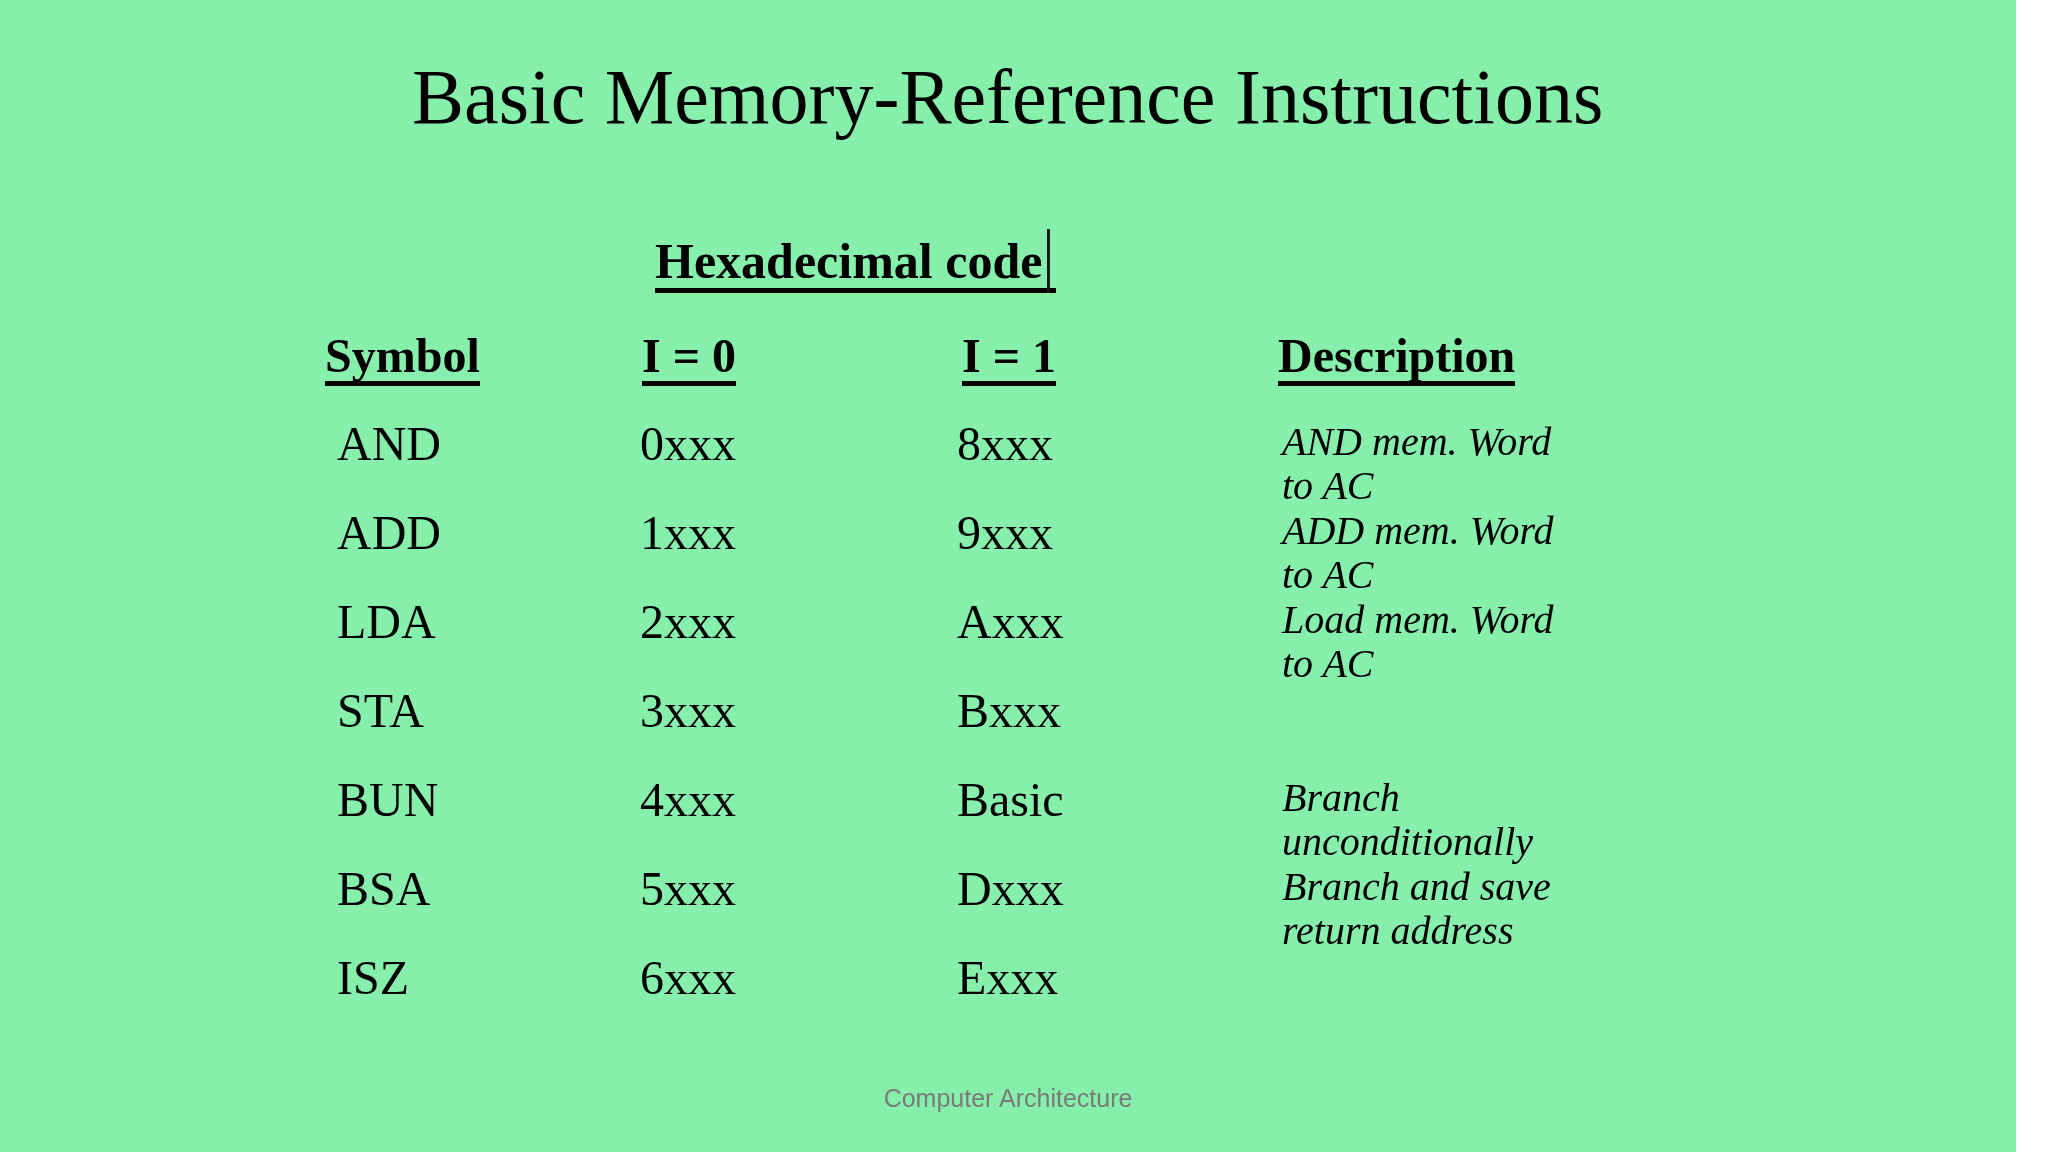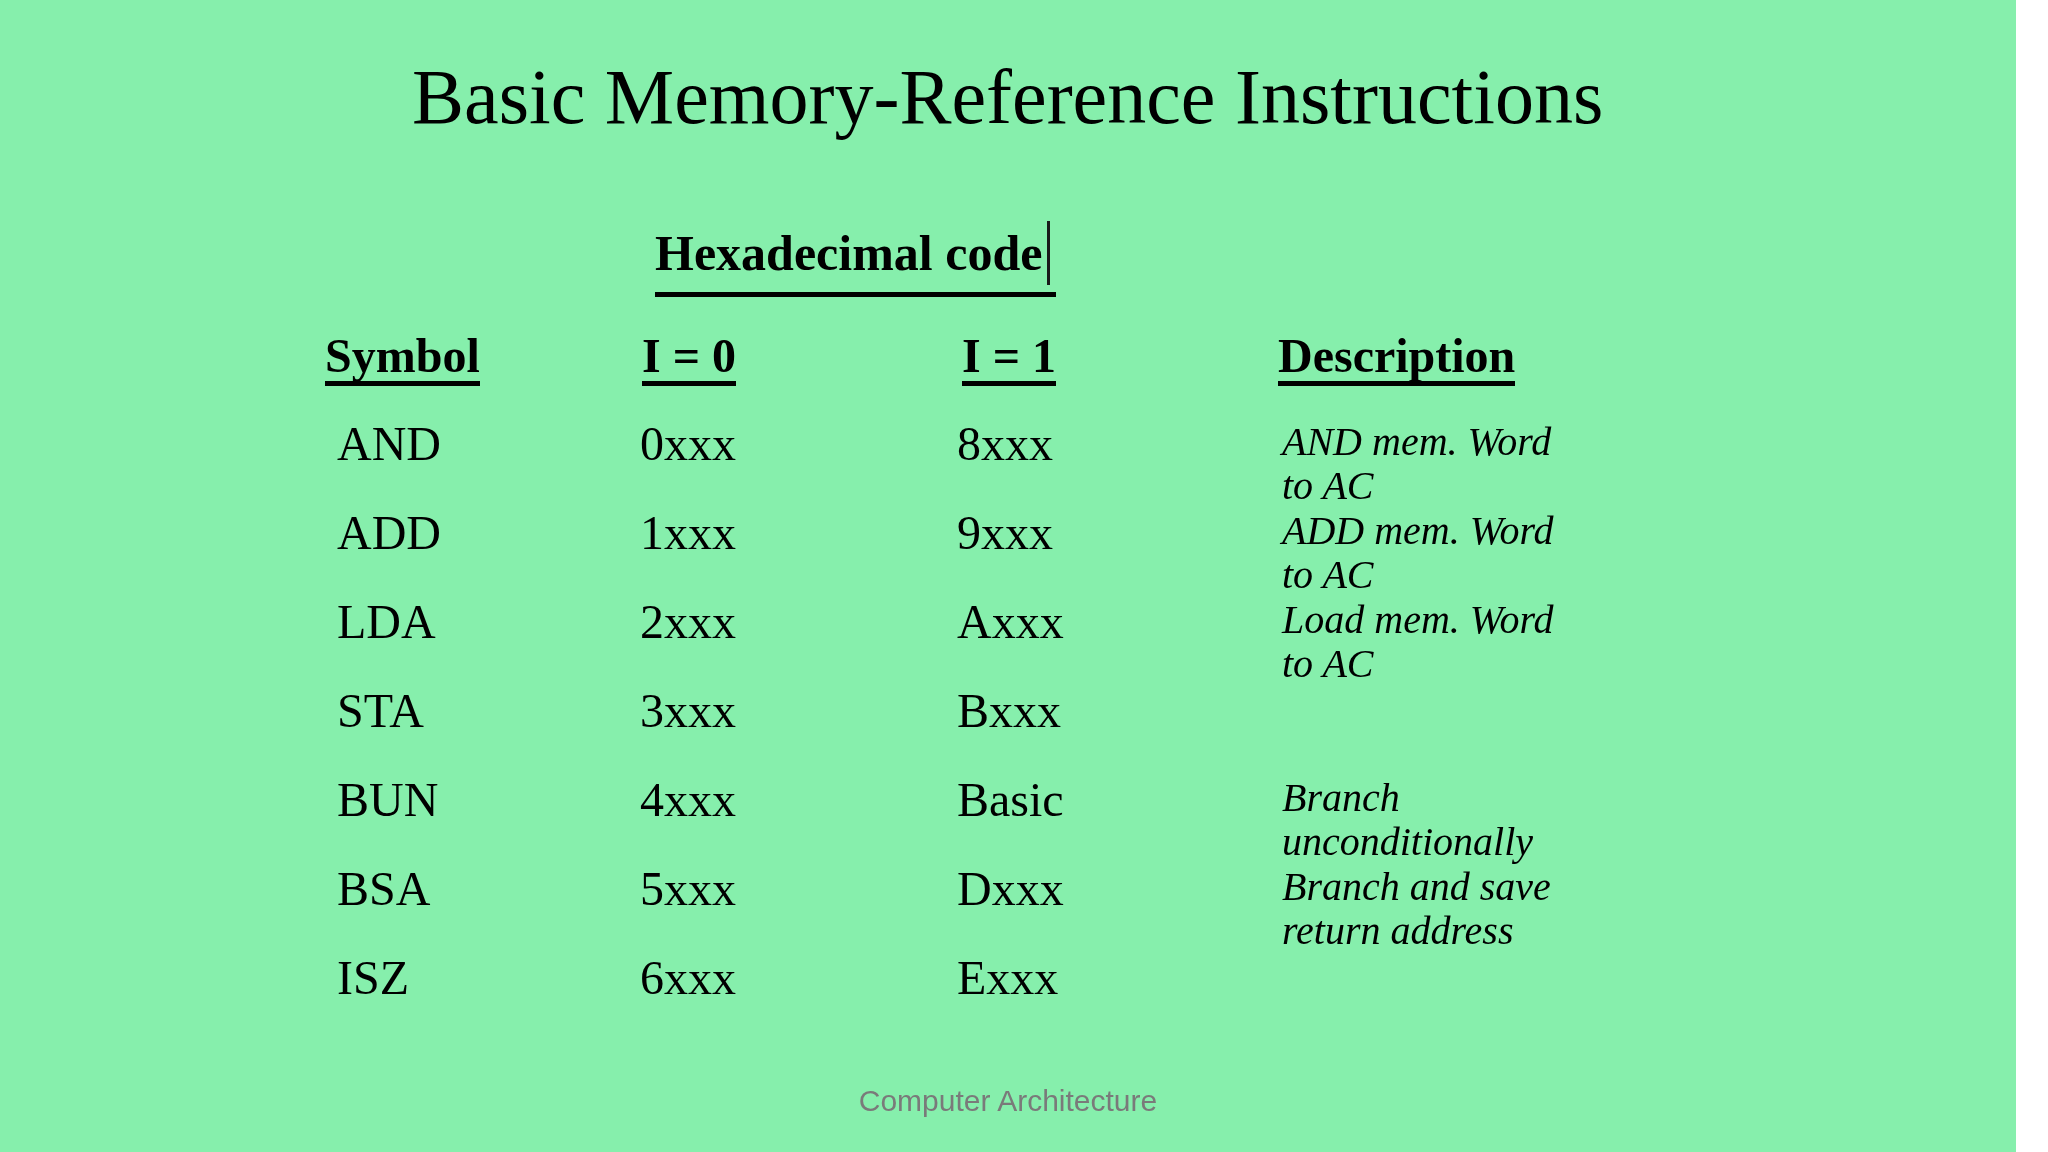--- a/index.html
+++ b/index.html
@@ -19,24 +19,24 @@
     top: 58px;
     font-size: 78px;
     font-weight: normal;
     line-height: 1;
     letter-spacing: 0px;
     white-space: nowrap;
   }
   .hex-wrap {
     position: absolute;
     left: 655px;
-    top: 228px;
+    top: 236px;
     display: inline-block;
     border-bottom: 5px solid #000000;
-    padding: 0 14px 14px 0;
+    padding: 0 14px 2px 0;
   }
   .hex-header {
     font-size: 50px;
     font-weight: bold;
     line-height: 1;
     white-space: nowrap;
   }
   .caret {
     position: absolute;
     right: 6px;
@@ -83,21 +83,21 @@
     line-height: 44px;
   }
   .desc span { display: block; white-space: nowrap; font-style: italic; }
   .footer {
     position: absolute;
     left: 0;
     right: 0;
     top: 1083px;
     text-align: center;
     font-family: "Liberation Sans", sans-serif;
-    font-size: 30px;
+    font-size: 25px;
     color: #7a7a7a;
     line-height: 1.2;
   }
 </style>
 </head>
 <body>
 
 <div class="page">
 
   <h1 class="title">Basic Memory-Reference Instructions</h1>

